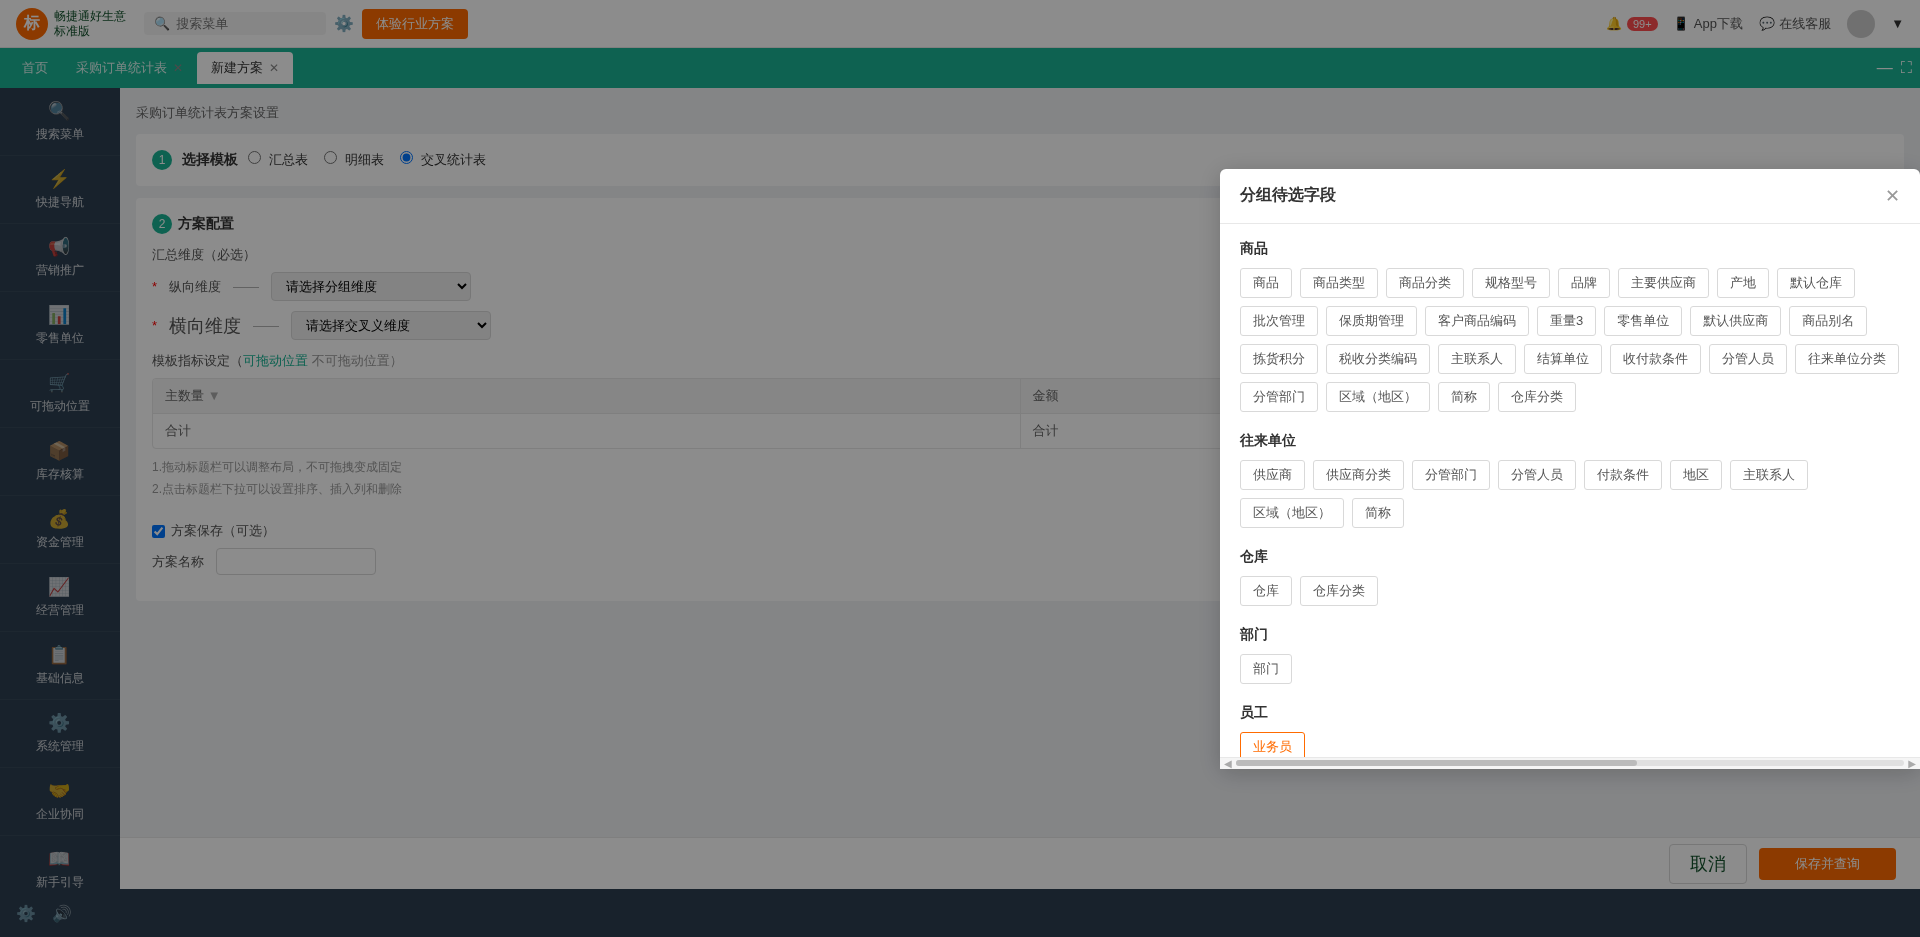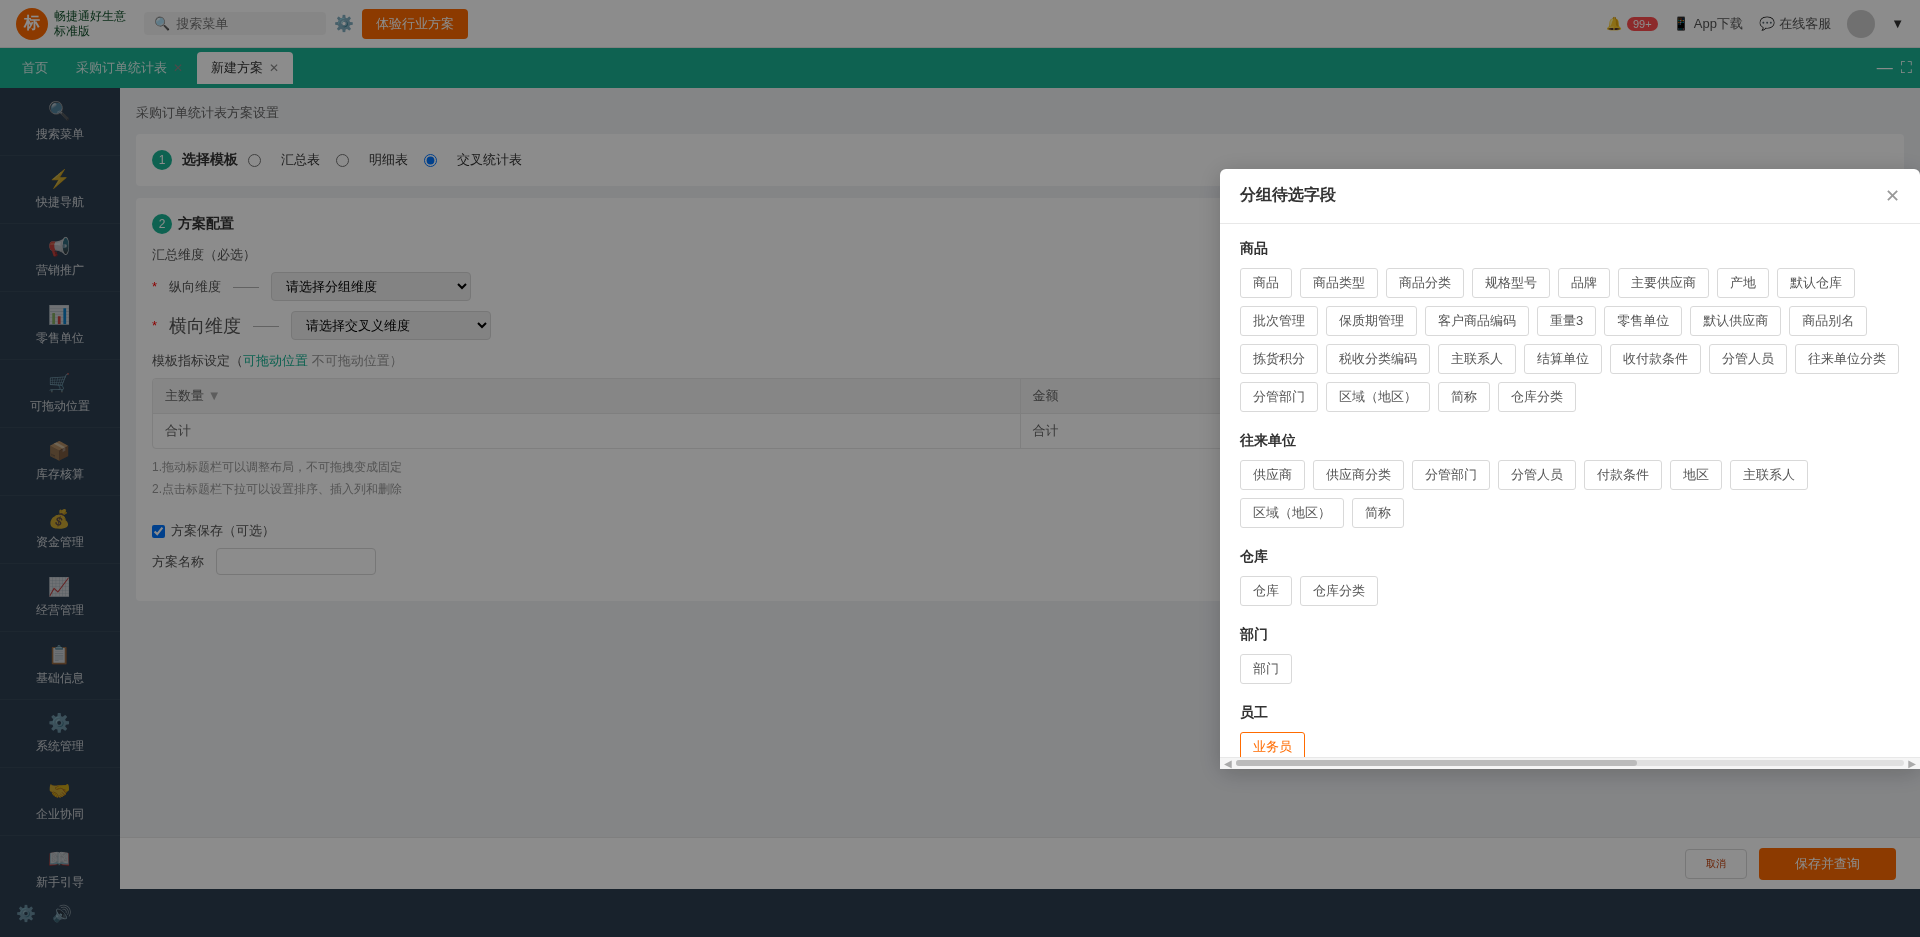--- a/index.html
+++ b/index.html
@@ -201,22 +201,22 @@
       justify-content: flex-end;
       padding: 0 24px;
       gap: 12px;
     }
     .btn-cancel {
       padding: 7px 20px;
       border: 1px solid #d9d9d9;
       background: #fff;
       border-radius: 4px;
       cursor: pointer;
-      font-size: 10px;
-      color: #c2410c;
+      font-size: 18px;
+      color: #14532d;
     }
     .btn-primary {
       padding: 7px 36px;
       background: #ff6b00;
       color: #fff;
       border: none;
       border-radius: 4px;
       cursor: pointer;
       font-size: 13px;
     }
@@ -226,21 +226,21 @@
       color: #fff;
       border-radius: 50%;
       display: inline-flex;
       align-items: center;
       justify-content: center;
       font-size: 12px;
     }
     .form-row { display: flex; align-items: center; gap: 12px; margin-bottom: 10px; }
     .form-select { border: 1px solid #d9d9d9; border-radius: 4px; padding: 5px 10px; font-size: 13px; }
     .template-radio { display: flex; align-items: center; gap: 16px; }
-    .radio-item { display: flex; align-items: center; gap: 20px; font-size: 13px; cursor: pointer; }
+    .radio-item { display: flex; align-items: flex-start; gap: 8px; font-size: 13px; cursor: pointer; }
     .stats-table { border: 1px solid #e8e8e8; border-radius: 4px; overflow: hidden; margin-top: 8px; }
     .stats-table-header { background: #f5f5f5; display: flex; border-bottom: 1px solid #e8e8e8; }
     .stats-table-cell { padding: 8px 12px; flex: 1; font-size: 13px; color: #666; border-right: 1px solid #e8e8e8; }
     .stats-table-cell:last-child { border-right: none; }
     .stats-table-body { display: flex; }
     .hint-text { font-size: 12px; color: #999; margin-top: 8px; line-height: 1.8; }
     .checkbox-row { display: flex; align-items: center; gap: 6px; font-size: 13px; color: #555; margin-top: 22px; }
     .scheme-name-input { border: 1px solid #d9d9d9; border-radius: 4px; padding: 5px 10px; font-size: 13px; width: 160px; }
   </style>
 </head>

